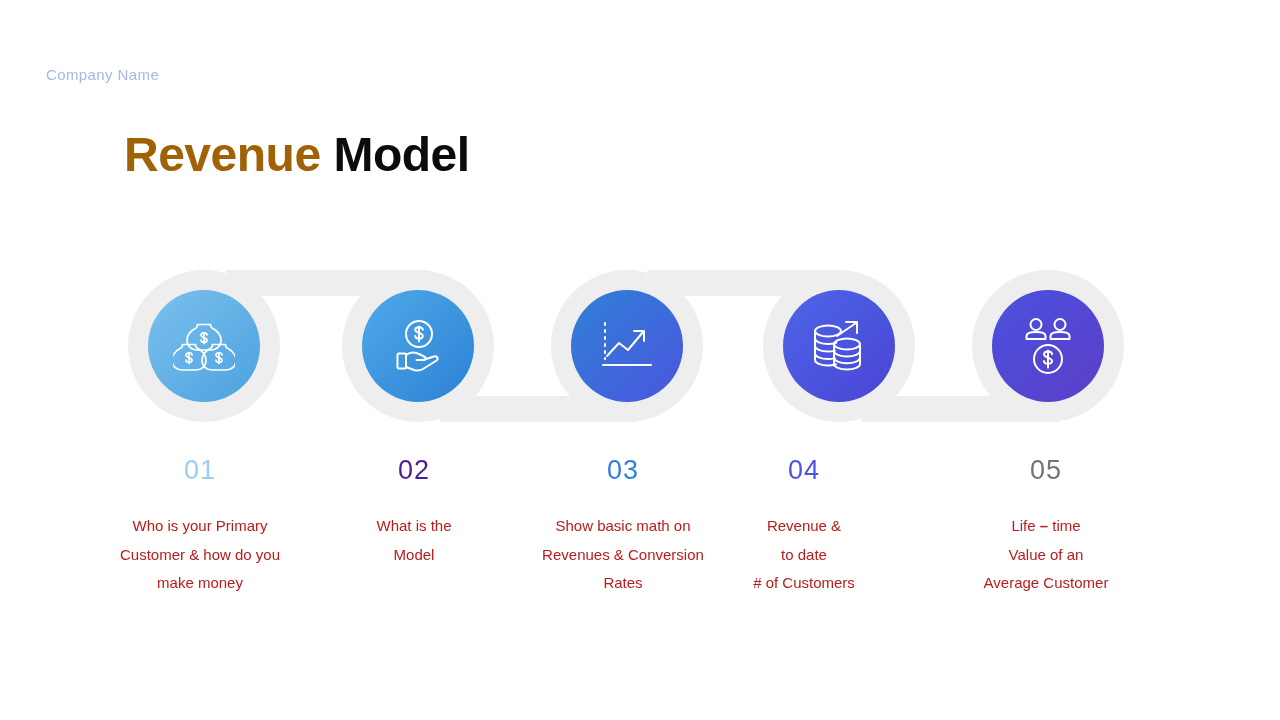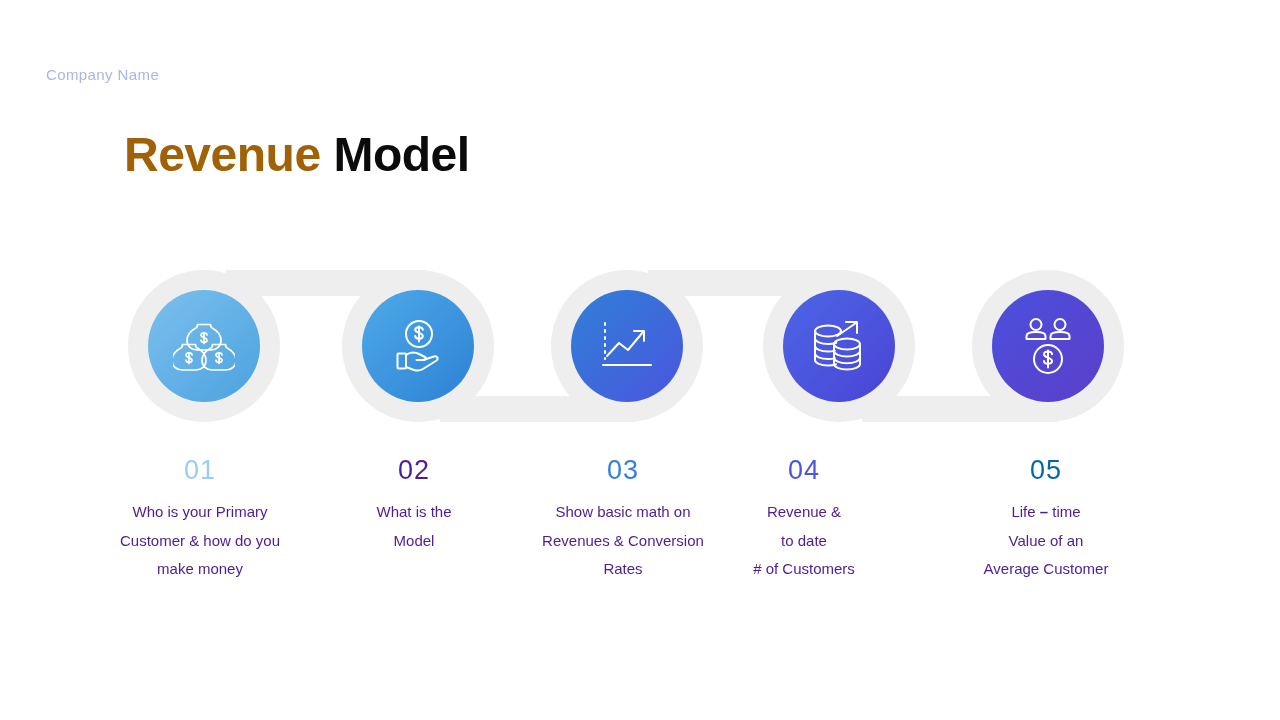--- a/index.html
+++ b/index.html
@@ -88,26 +88,26 @@
     position: absolute;
     top: 452px;
     width: 240px;
     text-align: center;
   }
   .col-number {
     font-size: 27px;
     font-weight: 400;
     letter-spacing: 1px;
     line-height: 36px;
-    margin-bottom: 10px;
+    margin-bottom: 24px;
   }
   .col-desc {
     font-size: 15px;
     line-height: 28.5px;
-    color: #4c1d95;
+    color: #b91c1c;
     font-weight: 400;
   }
   .col-desc .nbsp-dash { font-weight: 700; }
 </style>
 </head>
 <body>
 
 <div id="company-name">Company Name</div>
 
 <div id="slide-title"><span class="accent">Revenue</span> <span class="plain">Model</span></div>
@@ -241,19 +241,19 @@
 <div class="column" style="left:684px;">
   <div class="col-number" style="color:#4a55e2;">04</div>
   <div class="col-desc">
     <div>Revenue &amp;</div>
     <div>to date</div>
     <div># of Customers</div>
   </div>
 </div>
 
 <div class="column" style="left:926px;">
-  <div class="col-number" style="color:#0369a1;">05</div>
+  <div class="col-number" style="color:#737373;">05</div>
   <div class="col-desc">
     <div><span>Life </span><span class="nbsp-dash">–</span><span> time</span></div>
     <div>Value of an</div>
     <div>Average Customer</div>
   </div>
 </div>
 
 </body></html>

